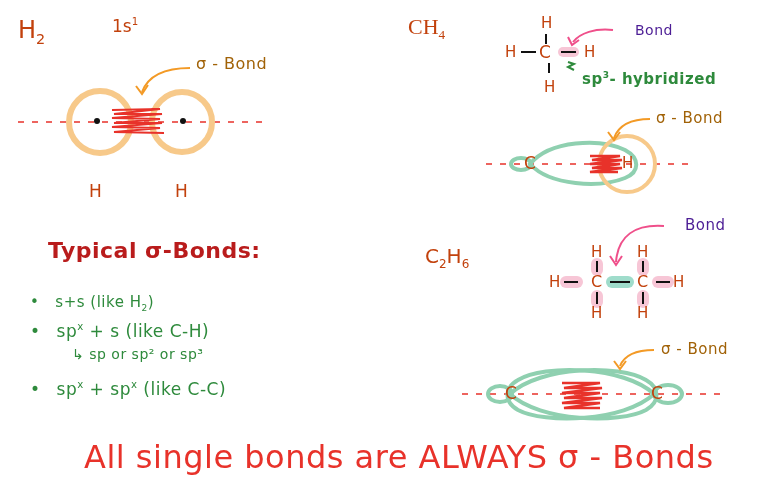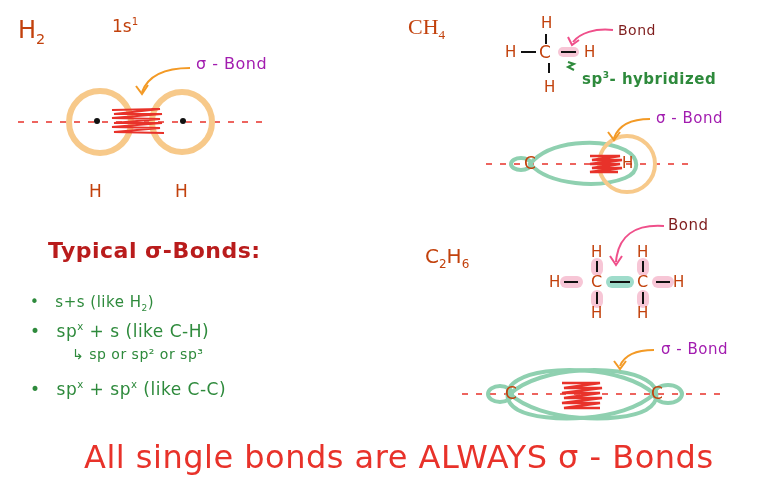--- a/index.html
+++ b/index.html
@@ -1,21 +1,21 @@
 <!DOCTYPE html>
 <html><head>
   <meta charset="utf-8">
   <style>
     html, body { margin: 0; padding: 0; background: #ffffff; }
     body { width: 768px; height: 482px; position: relative; overflow: hidden;
            font-family: "DejaVu Sans", sans-serif; }
     .abs { position: absolute; white-space: nowrap; }
     .black { color: #c2410c; }
-    .orange { color: #a21caf; }
-    .pink { color: #7f1d1d; }
+    .orange { color: #a16207; }
+    .pink { color: #4c1d95; margin-left: 17px; }
     .green { color: #2e8a3c; }
     .blue { color: #b91c1c; margin-left: 18px; }
     .red { color: #e8322a; }
     .hand { font-family: "DejaVu Sans", sans-serif; letter-spacing: 0.5px; }
     sub, sup { font-size: 60%; }
     svg.layer { position: absolute; left: 0; top: 0; }
     .atom { font-size: 17px; }
   </style>
 </head>
 <body>

